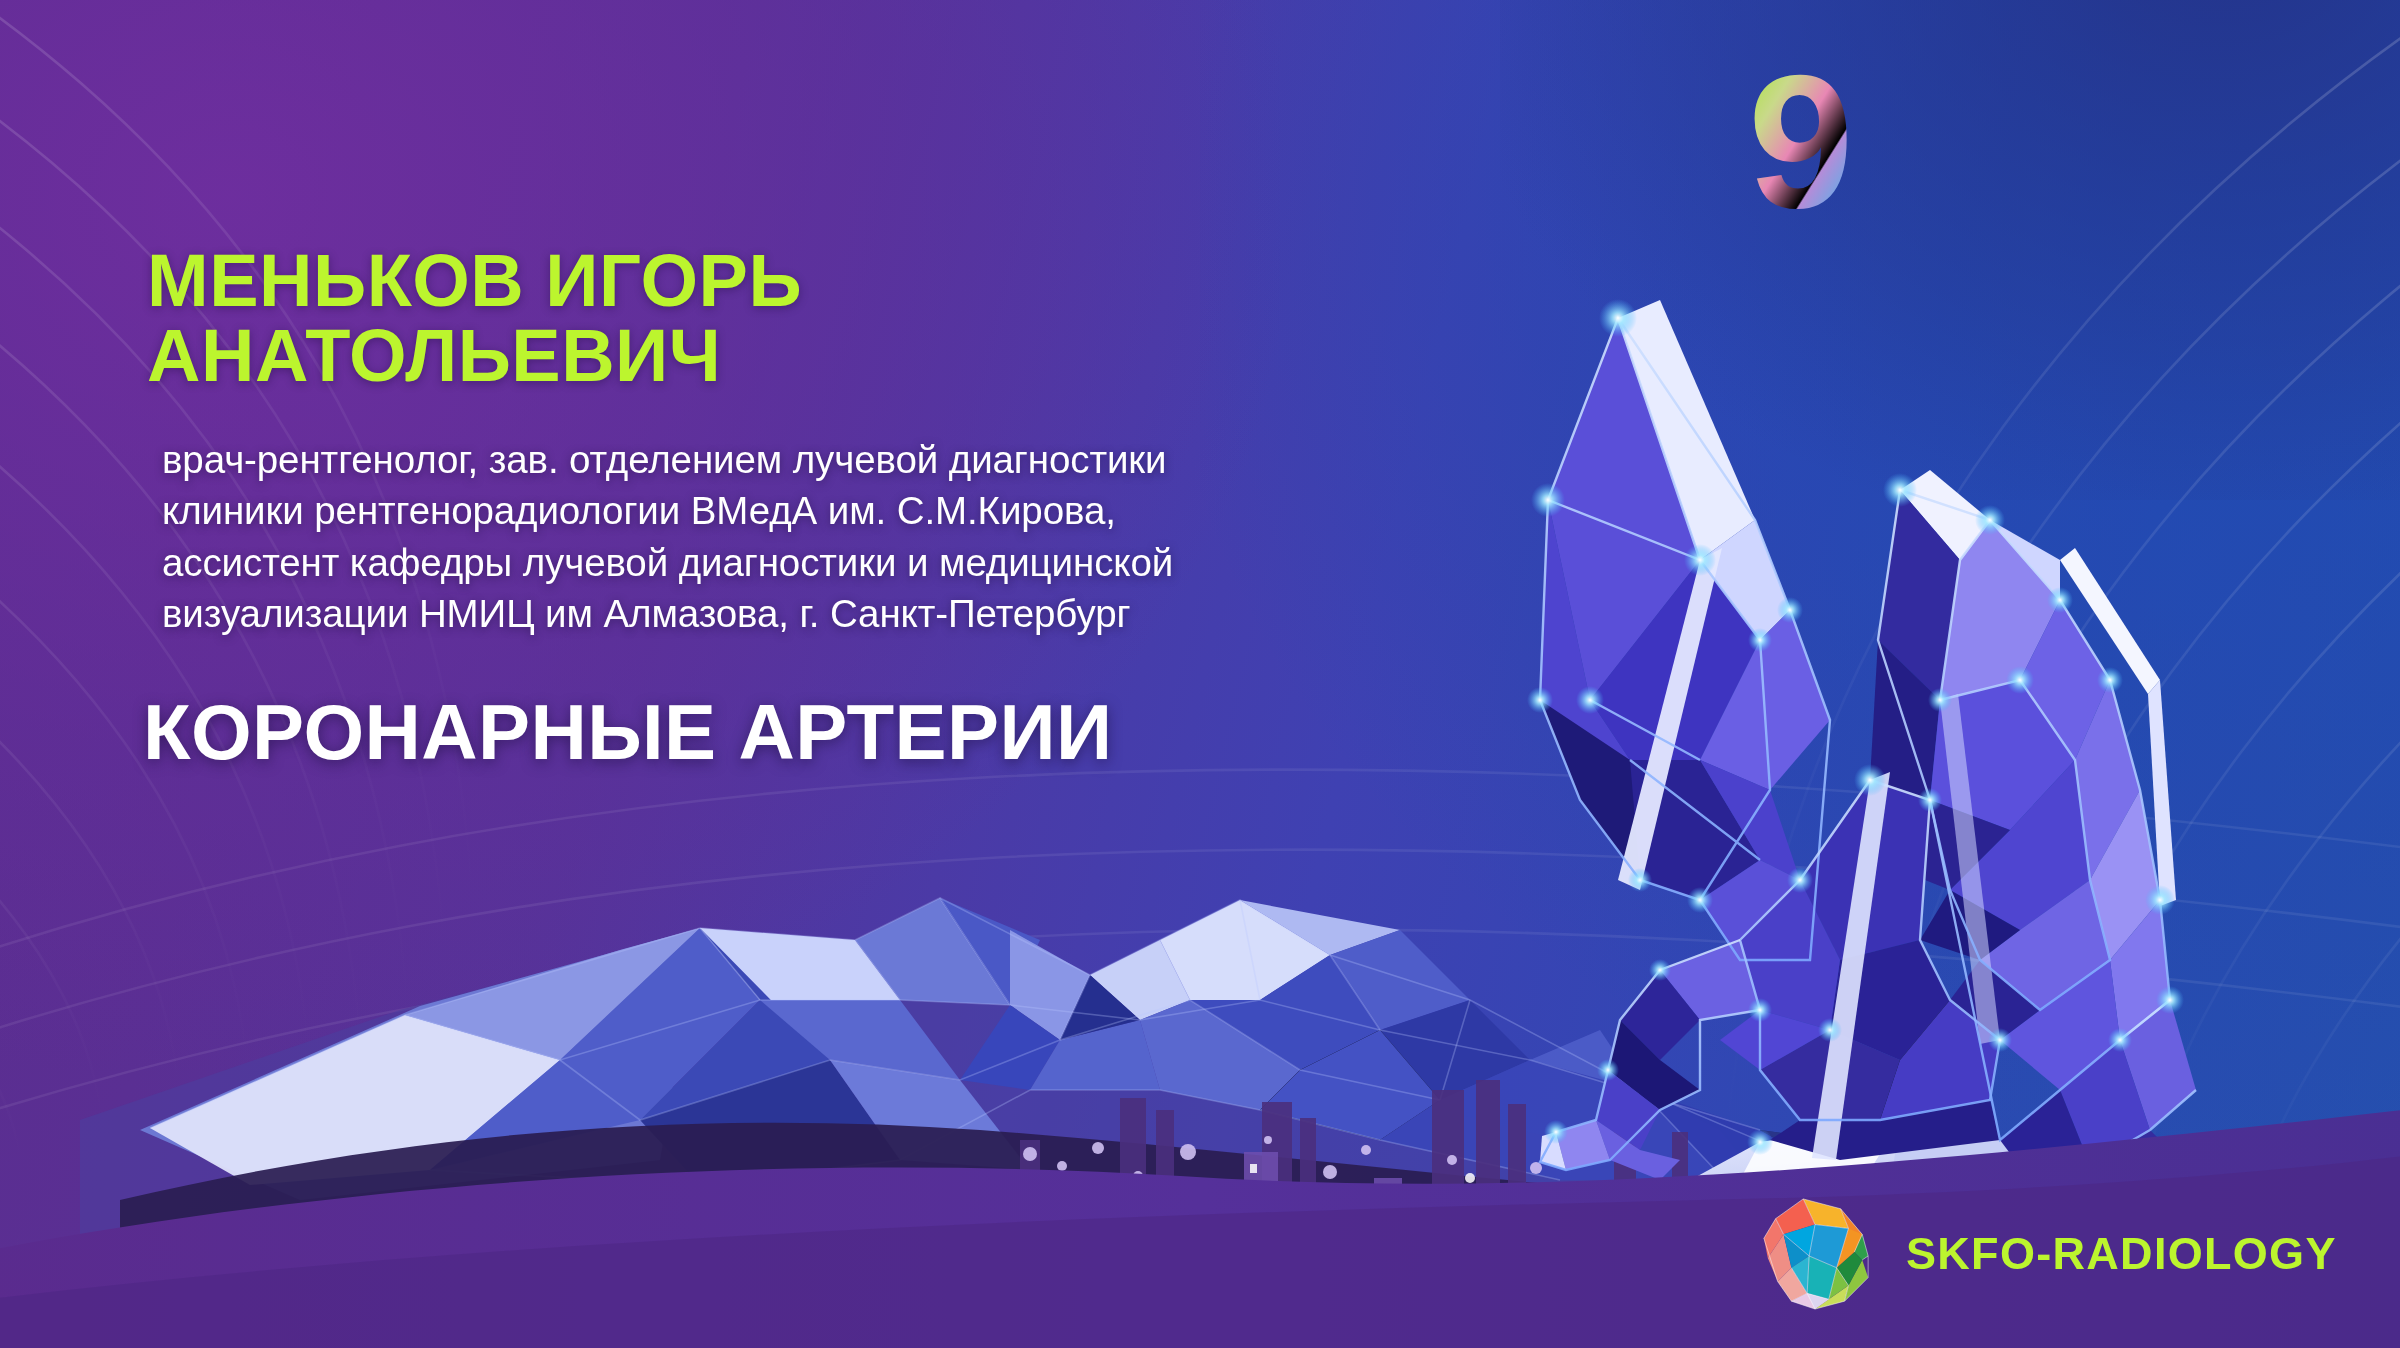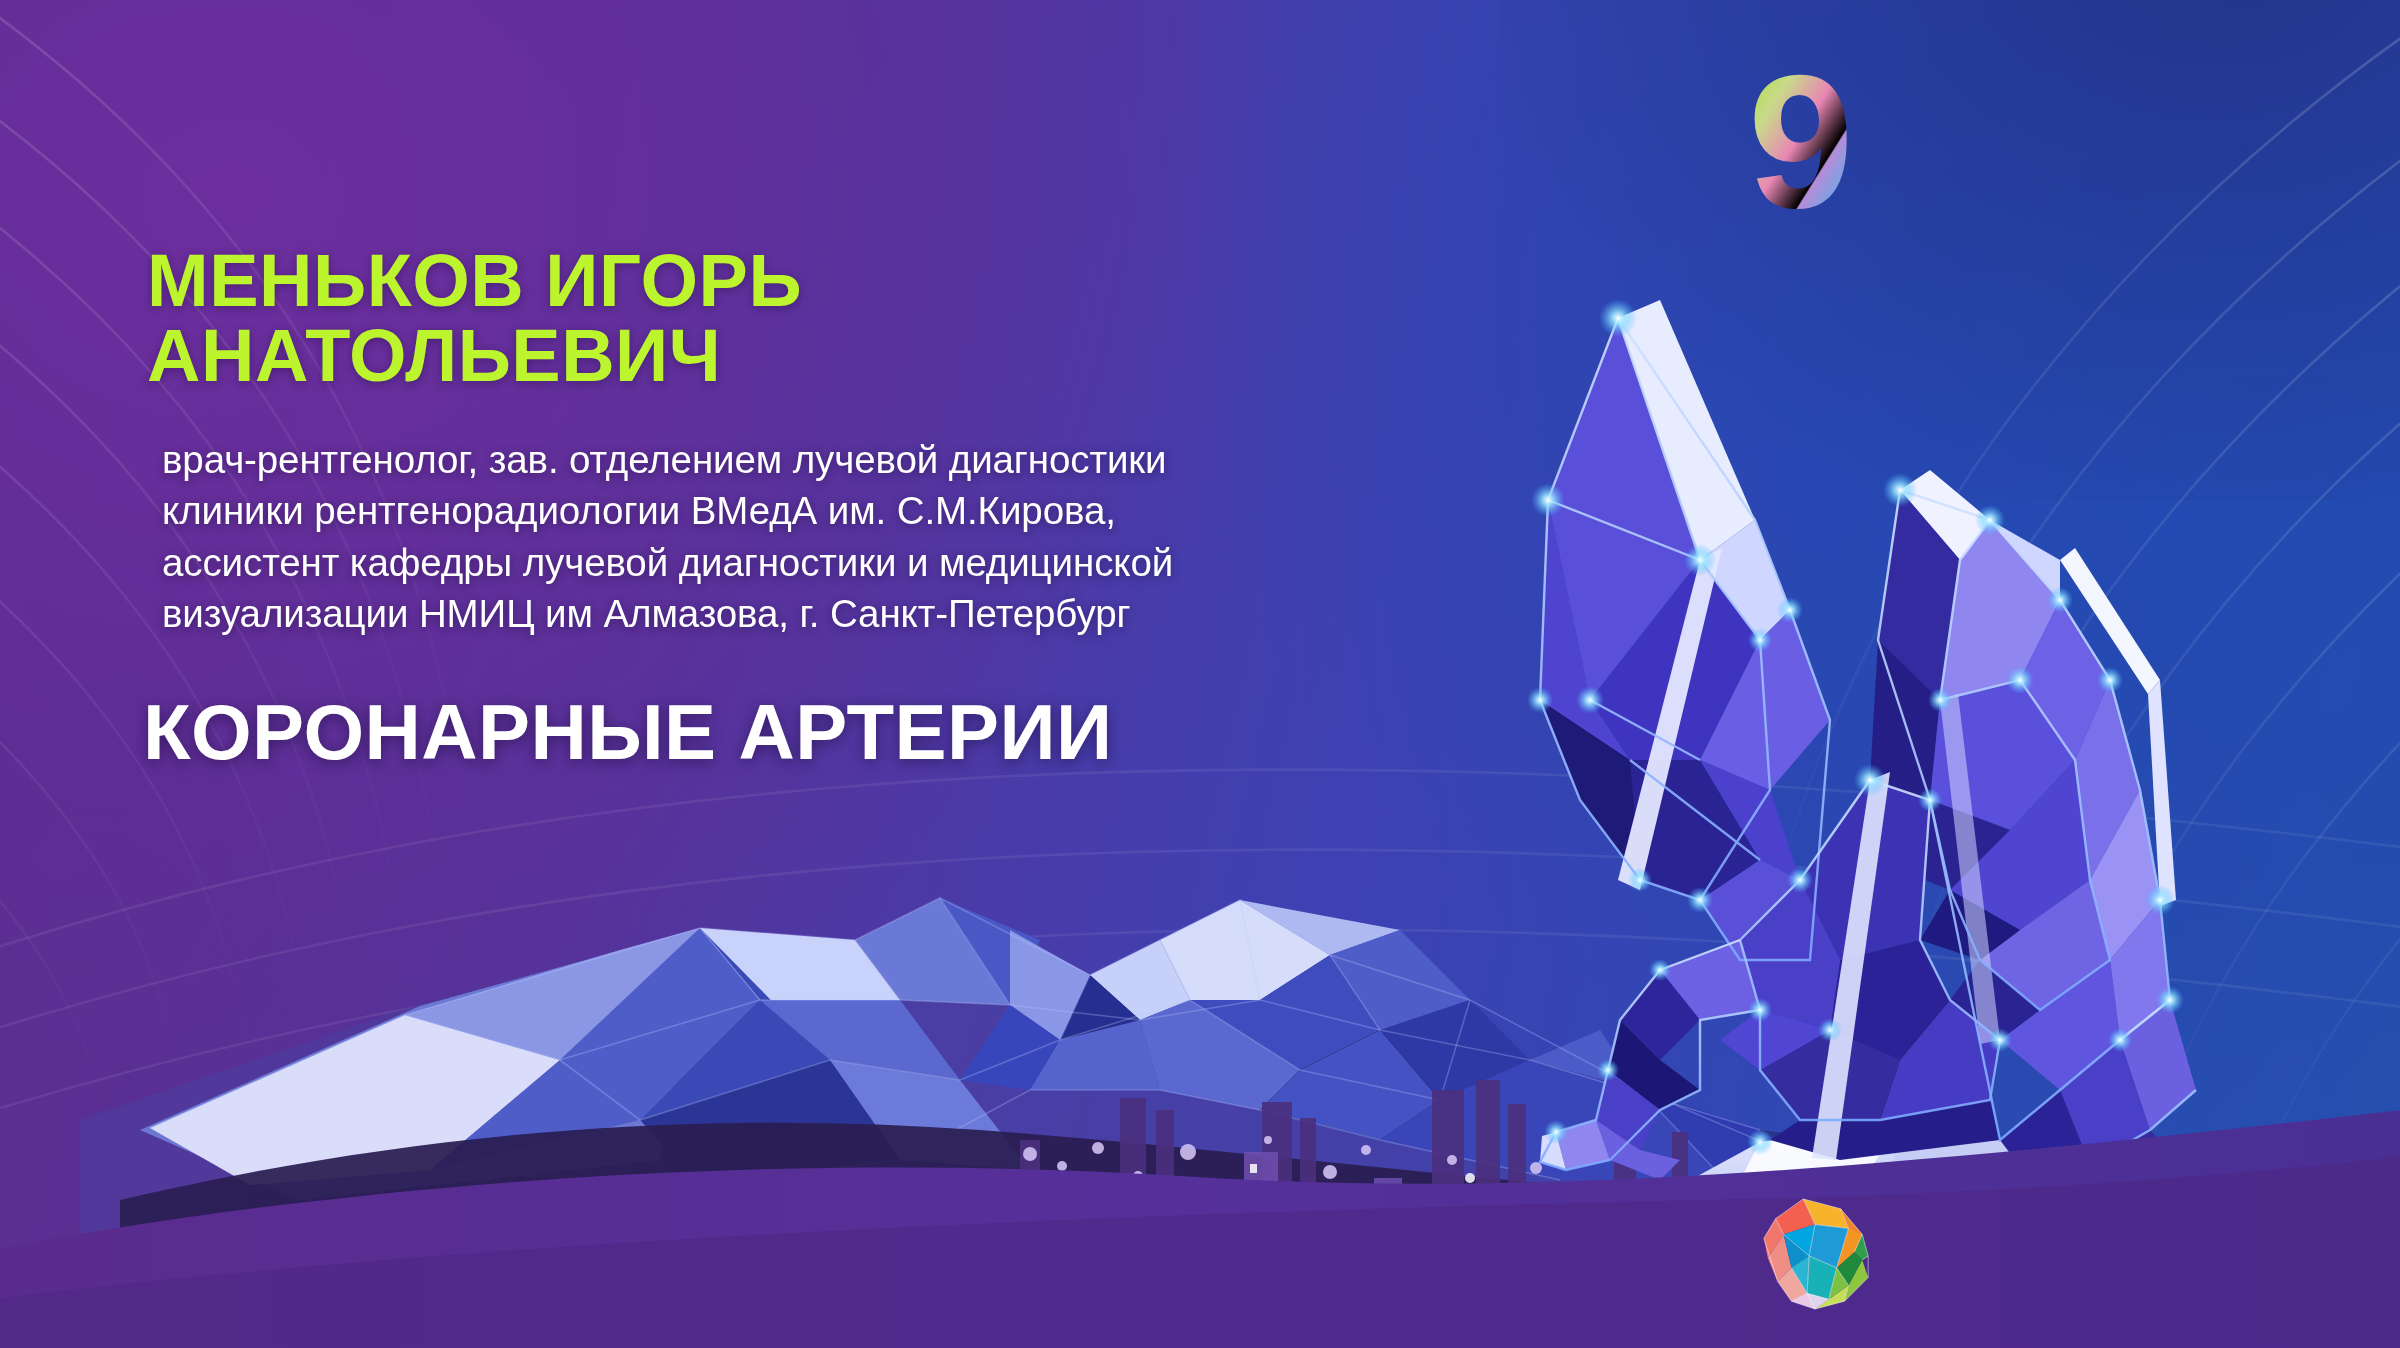--- a/index.html
+++ b/index.html
@@ -466,15 +466,16 @@
       <polygon points="72,106 80,74 92,92" fill="#7cc142"></polygon>
       <polygon points="50,100 72,106 58,116" fill="#ddd5f0"></polygon>
       <polygon points="92,34 106,40 98,58 80,74" fill="#f39423"></polygon>
 
       <g stroke="#ffffff" stroke-opacity="0.55" stroke-width="0.9" fill="none">
         <path d="M46,4 L84,14 L106,40 L112,62 L112,84 L88,108 L58,116 L34,108 L20,88 L6,44 L18,24 Z"></path>
         <path d="M58,30 L92,34 L80,74 L52,62 Z M52,62 L50,100 L72,106 L80,74"></path>
         <path d="M46,4 L58,30 M84,14 L92,34 M106,40 L98,58 M26,40 L52,62 M34,74 L50,100 M92,92 L80,74 M58,116 L50,100 M18,24 L26,40 M34,108 L50,100 M112,62 L106,66 M88,108 L92,92"></path>
       </g>
     </svg>
+    <span class="skfo-text">SKFO-RADIOLOGY</span>
   </div>
 
 </div>
 
 </body></html>

